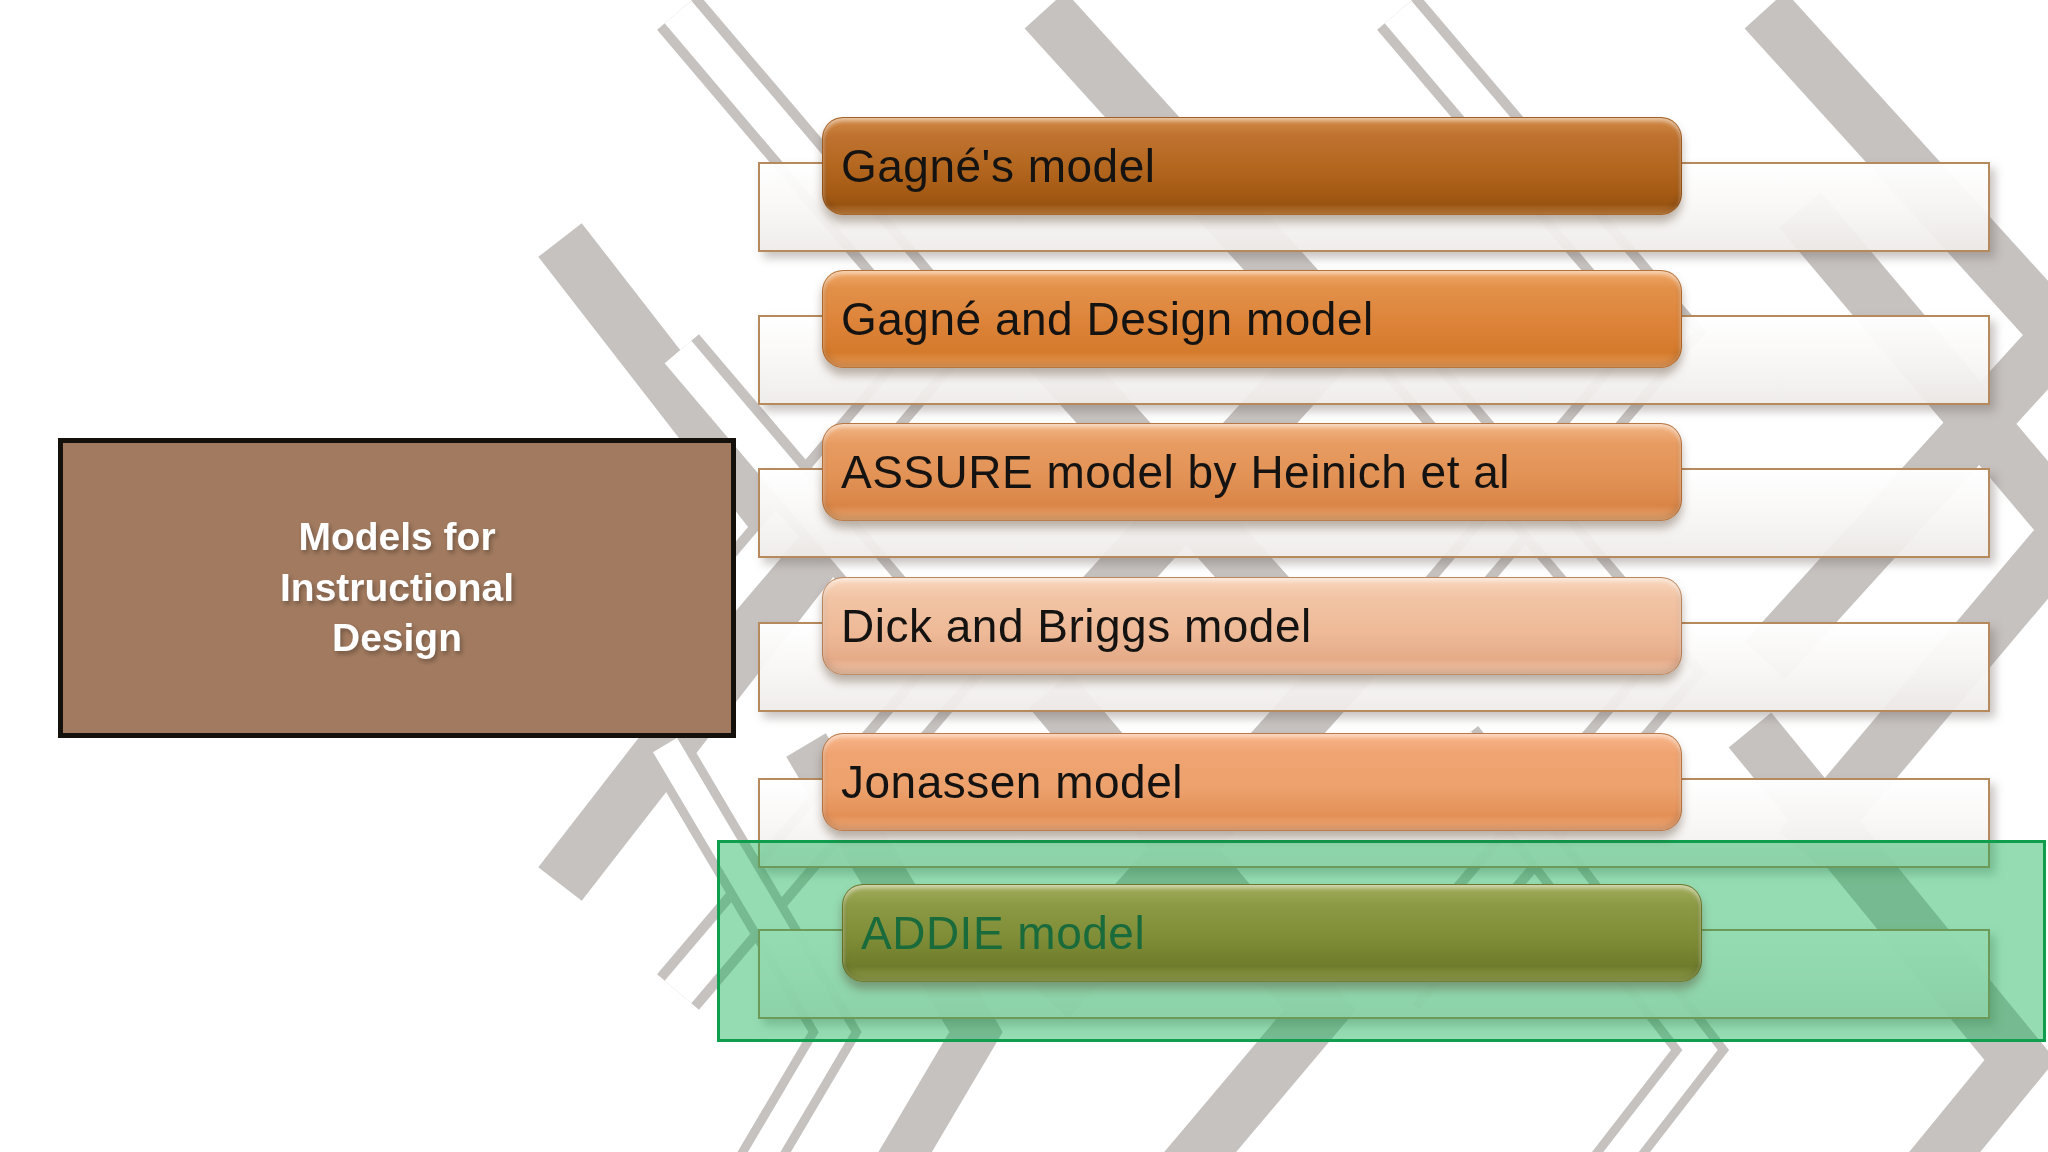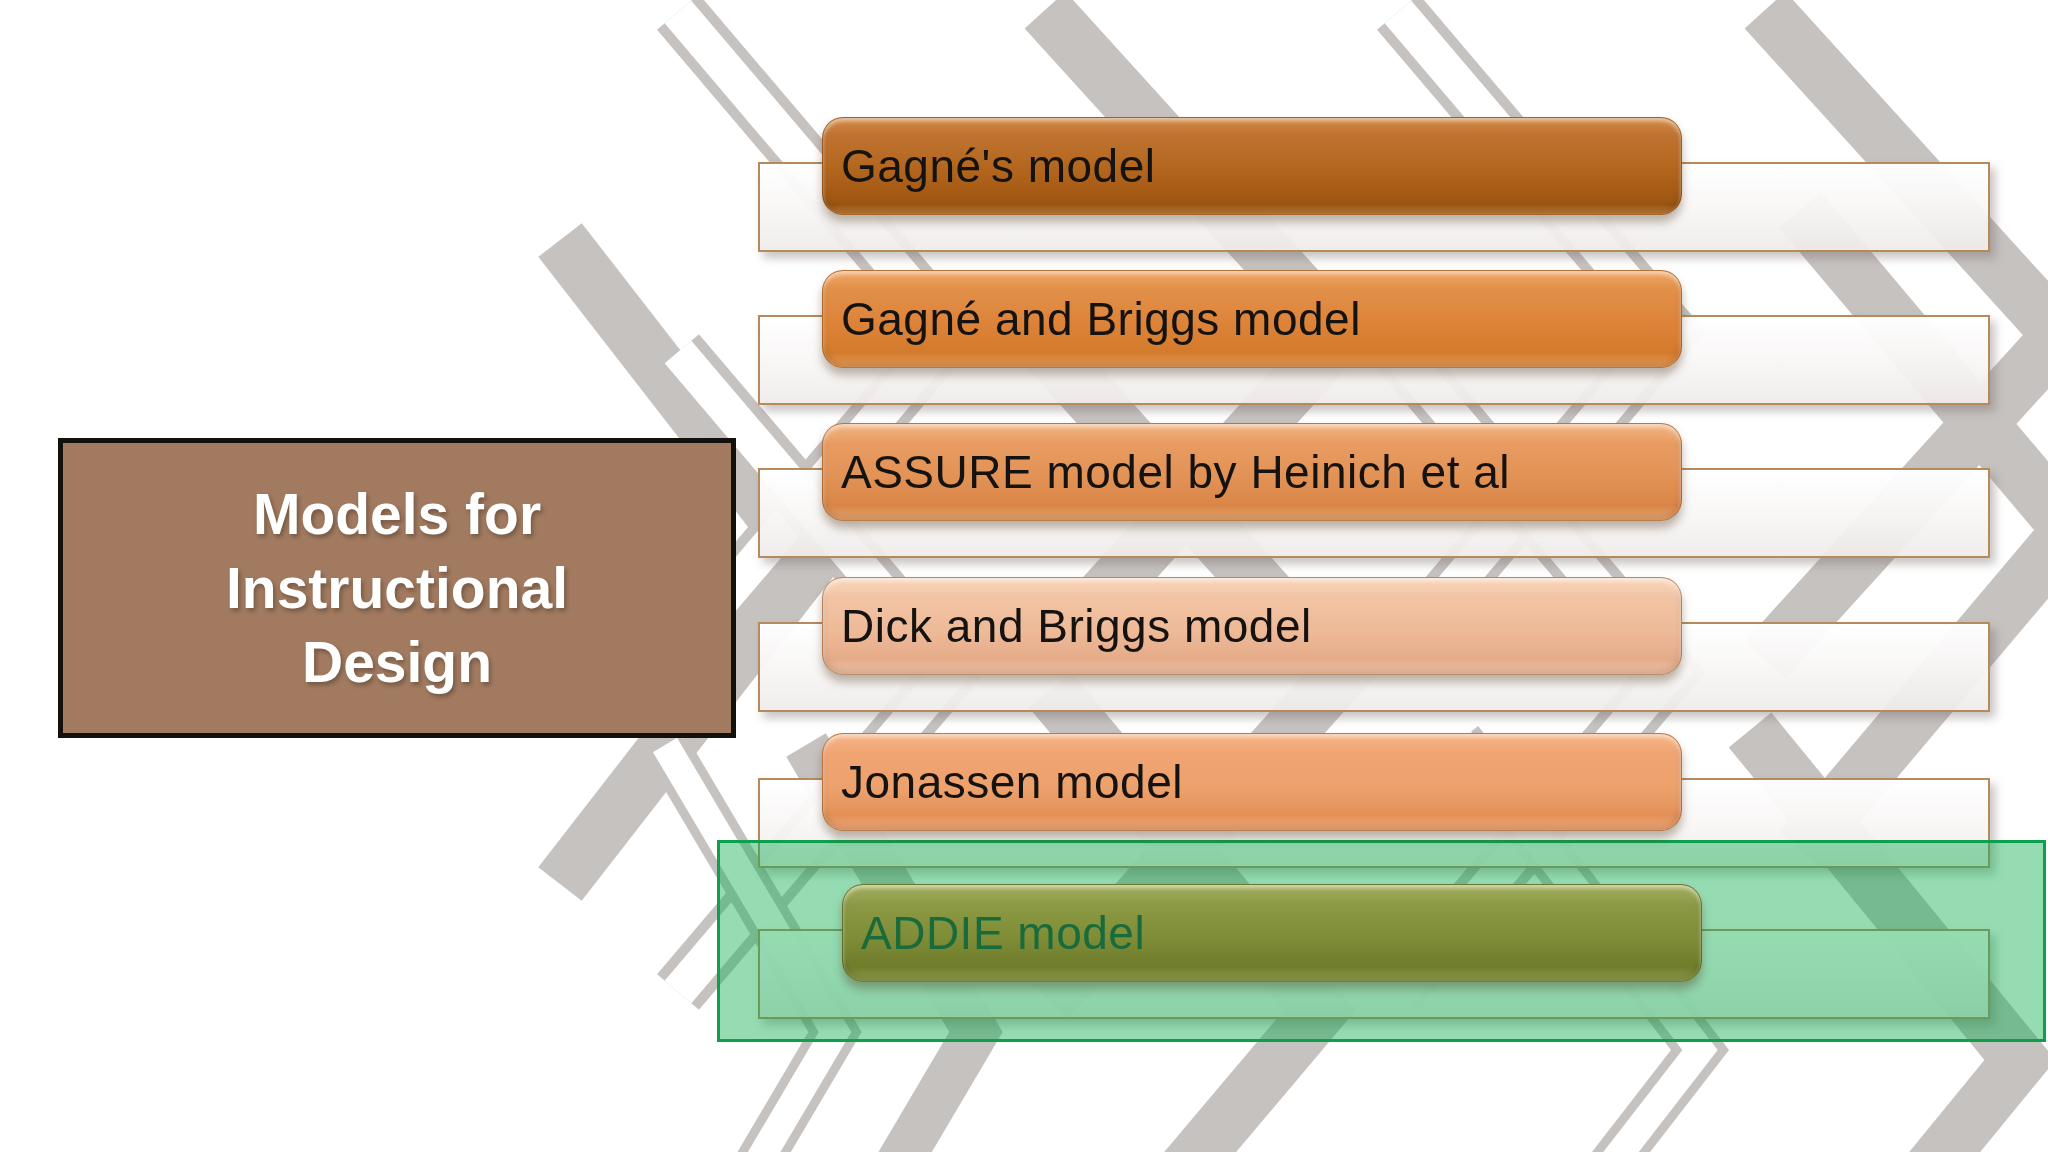--- a/index.html
+++ b/index.html
@@ -51,21 +51,21 @@
   .r1 .banner{top:315px;}
   .r2 .banner{top:468px;}
   .r3 .banner{top:622px;}
   .r4 .banner{top:778px;}
   .r5 .banner{top:929px;}
   
   .title-box{
     position:absolute;left:58px;top:438px;width:678px;height:300px;z-index:5;
     background:#a17a5f;border:5px solid #14100c;box-sizing:border-box;
     display:flex;flex-direction:column;align-items:center;justify-content:center;
-    color:#ffffff;font-weight:bold;font-size:57px;line-height:1.3;
+    color:#ffffff;font-weight:bold;font-size:39px;line-height:1.3;
     text-align:center;text-shadow:2px 3px 4px rgba(0,0,0,.28);
   }
 </style>
 </head>
 <body>
 
 <div class="slide">
 
   <svg class="chev" width="2048" height="1152" viewBox="0 0 2048 1152">
 
@@ -95,21 +95,21 @@
   <div class="row r0">
     <div class="banner"></div>
     <div class="bar">
       <span>Gagné's model</span>
     </div>
   </div>
 
   <div class="row r1">
     <div class="banner"></div>
     <div class="bar">
-      <span>Gagné and Briggs model</span>
+      <span>Gagné and Design model</span>
     </div>
   </div>
 
   <div class="row r2">
     <div class="banner"></div>
     <div class="bar">
       <span>ASSURE model by Heinich et al</span>
     </div>
   </div>
 

